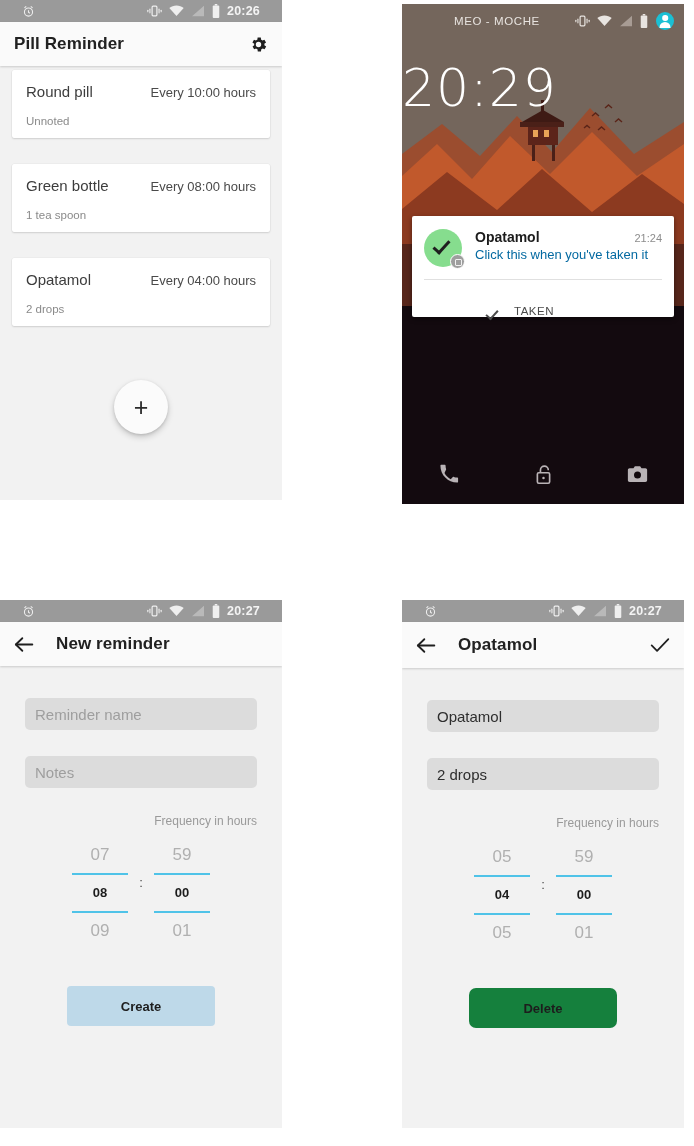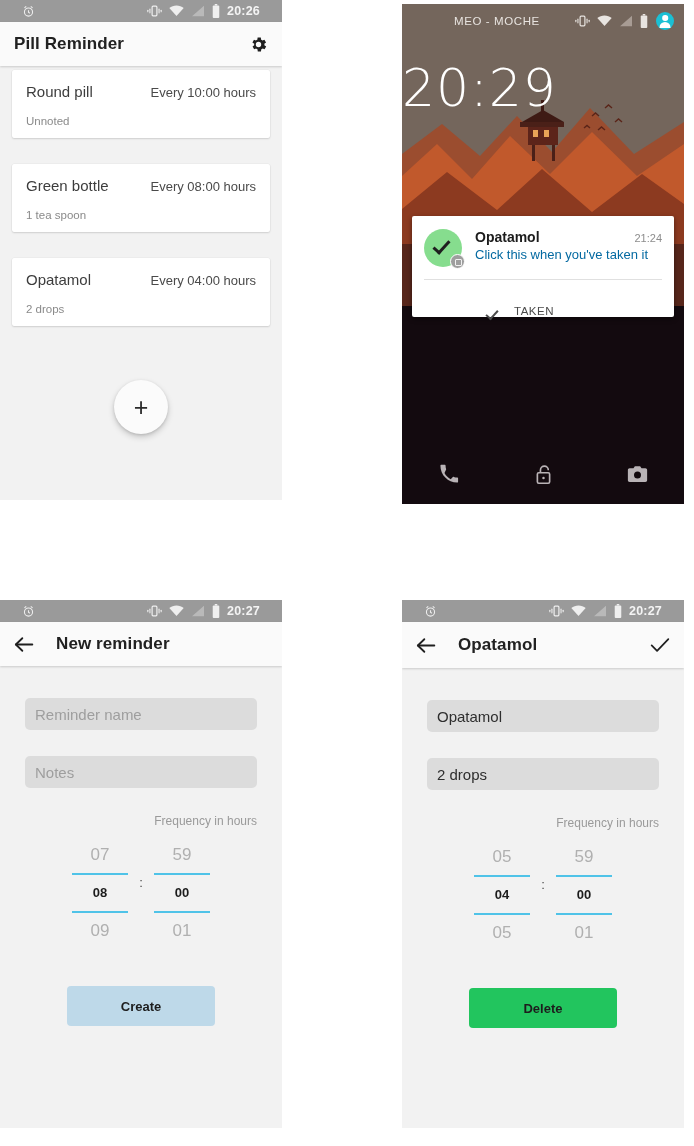--- a/index.html
+++ b/index.html
@@ -121,21 +121,21 @@
   .pnum { font-size: 17px; color: #b0b0b0; height: 34px; line-height: 34px; }
   .pnum.sel { color: #1c1c1c; font-size: 13px; font-weight: bold; }
   .pline { height: 2px; background: #4fc3e8; width: 56px; margin: 1px auto; }
   .pcolon { width: 20px; text-align: center; font-size: 13px; color: #4a4a4a; padding-top: 37px; }
   .cta-wrap { padding: 0 42px; margin-top: 38px; }
   .cta {
     height: 40px; border-radius: 4px; display: flex; align-items: center; justify-content: center;
     font-size: 13px; font-weight: bold; color: #1d1d1d;
   }
   .cta.create { background: #bed9e9; }
-  .cta.delete { background: #22c55e; }
+  .cta.delete { background: #15803d; border-radius: 7px; }
   .panel-footer { position: absolute; left:0; right:0; bottom:0; height: 18px; background:#fff; }
 </style>
 </head>
 <body>
 
 <div class="sheet">
 
   <div class="panel" id="panel-list">
 
     <div class="statusbar">

